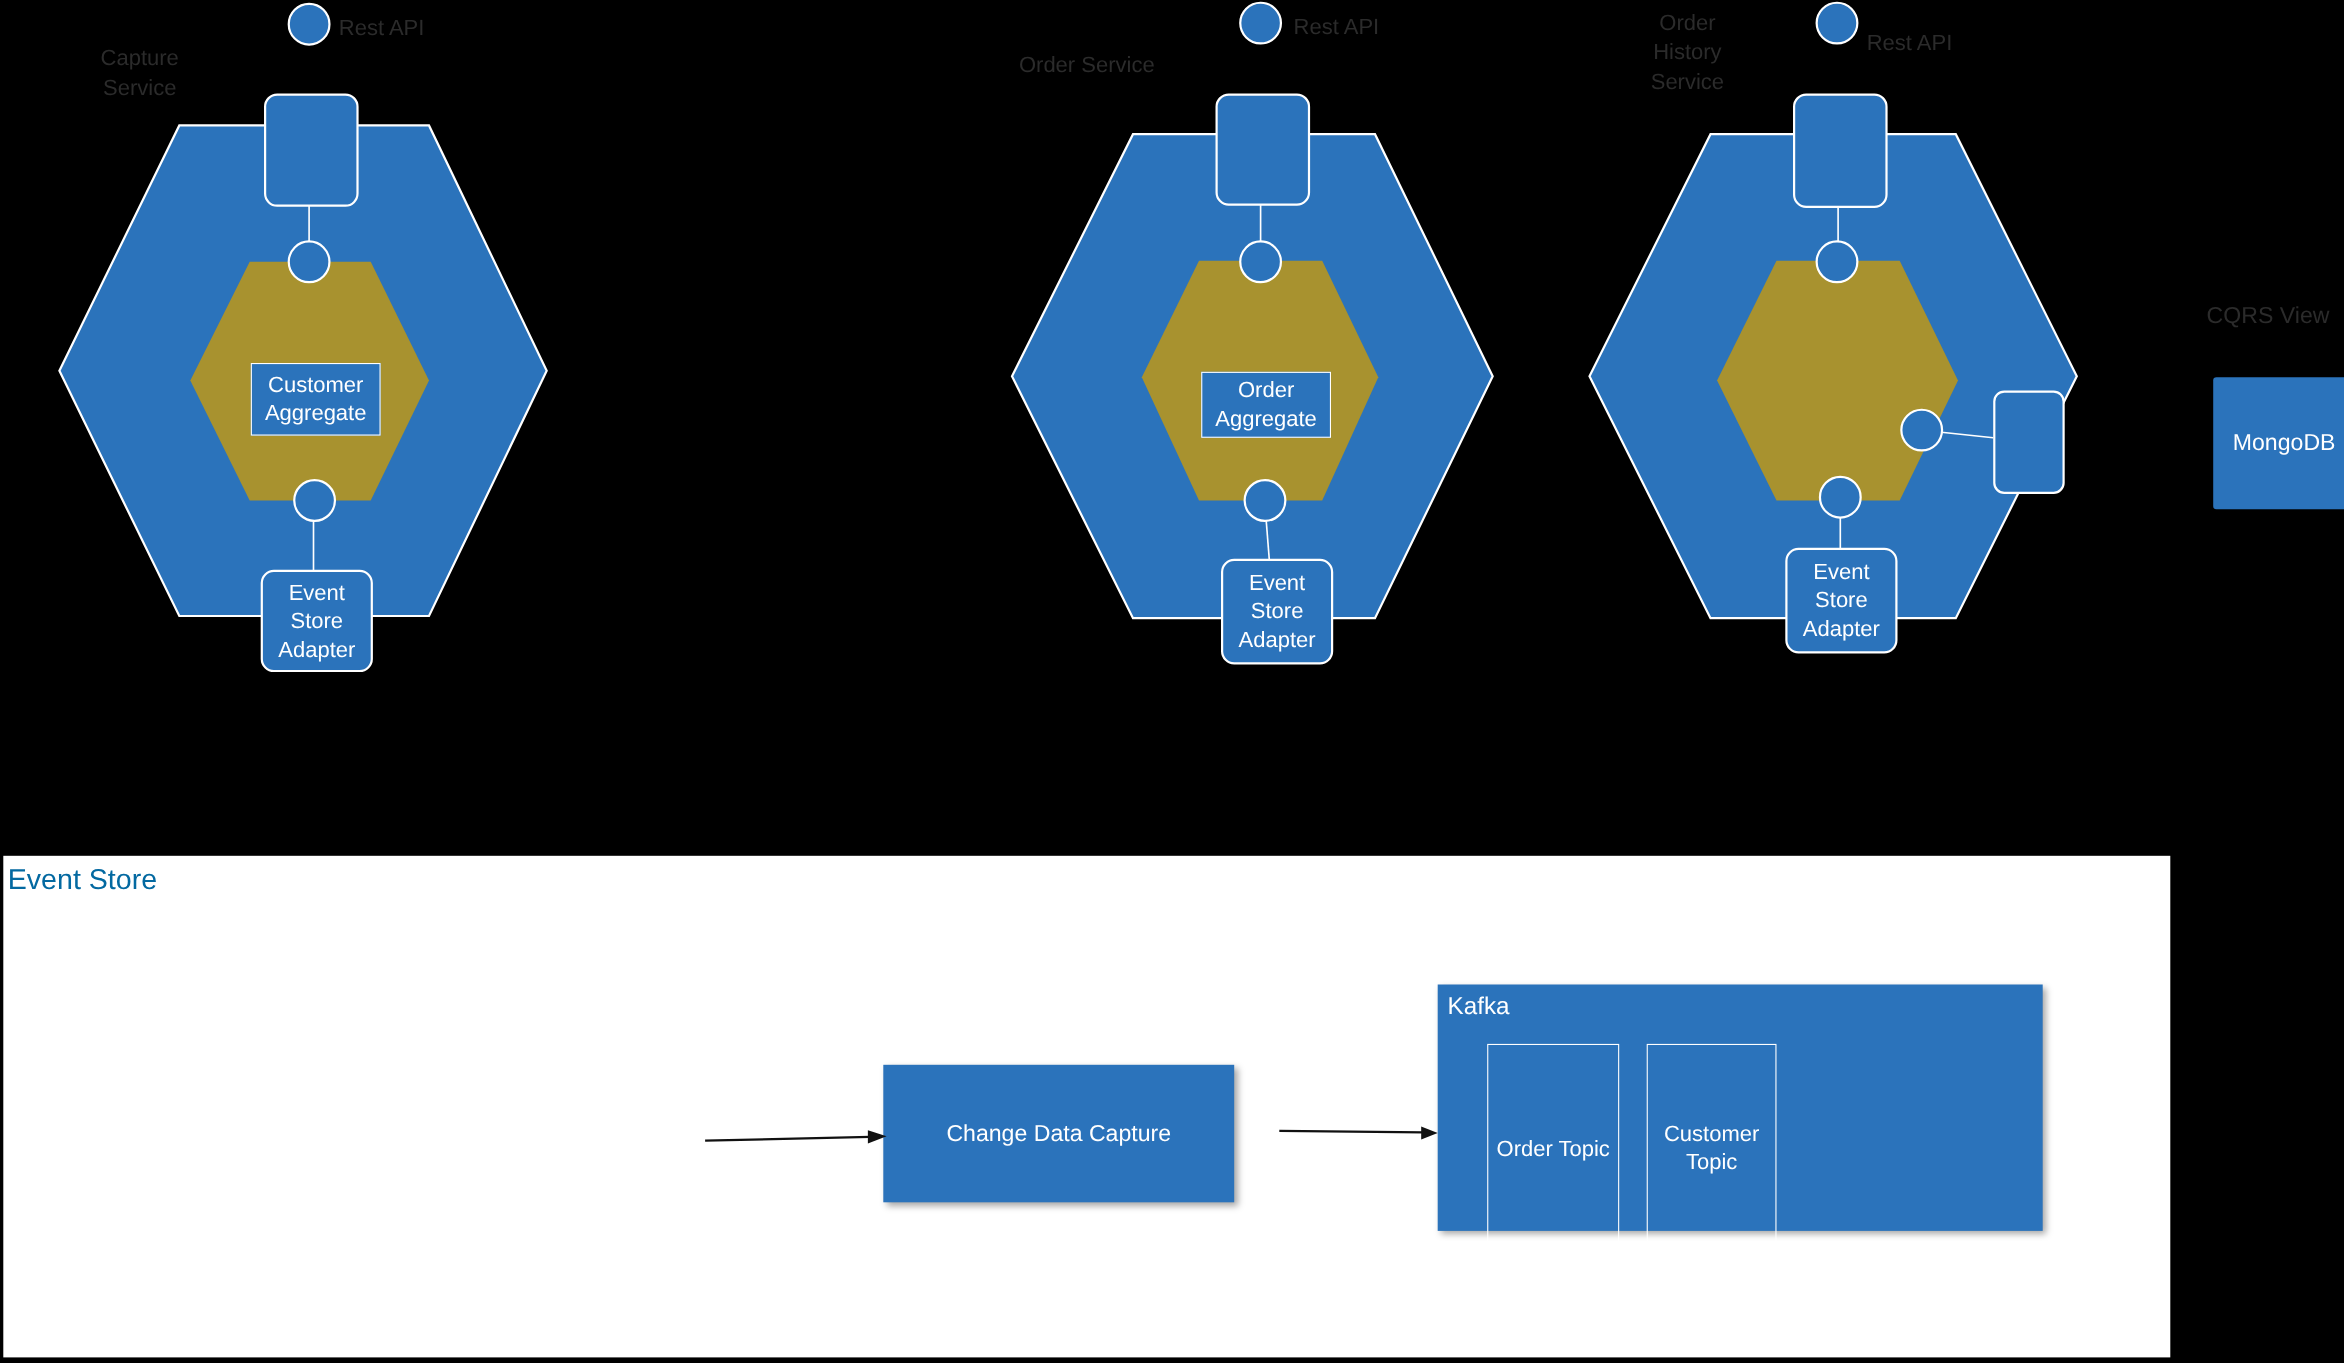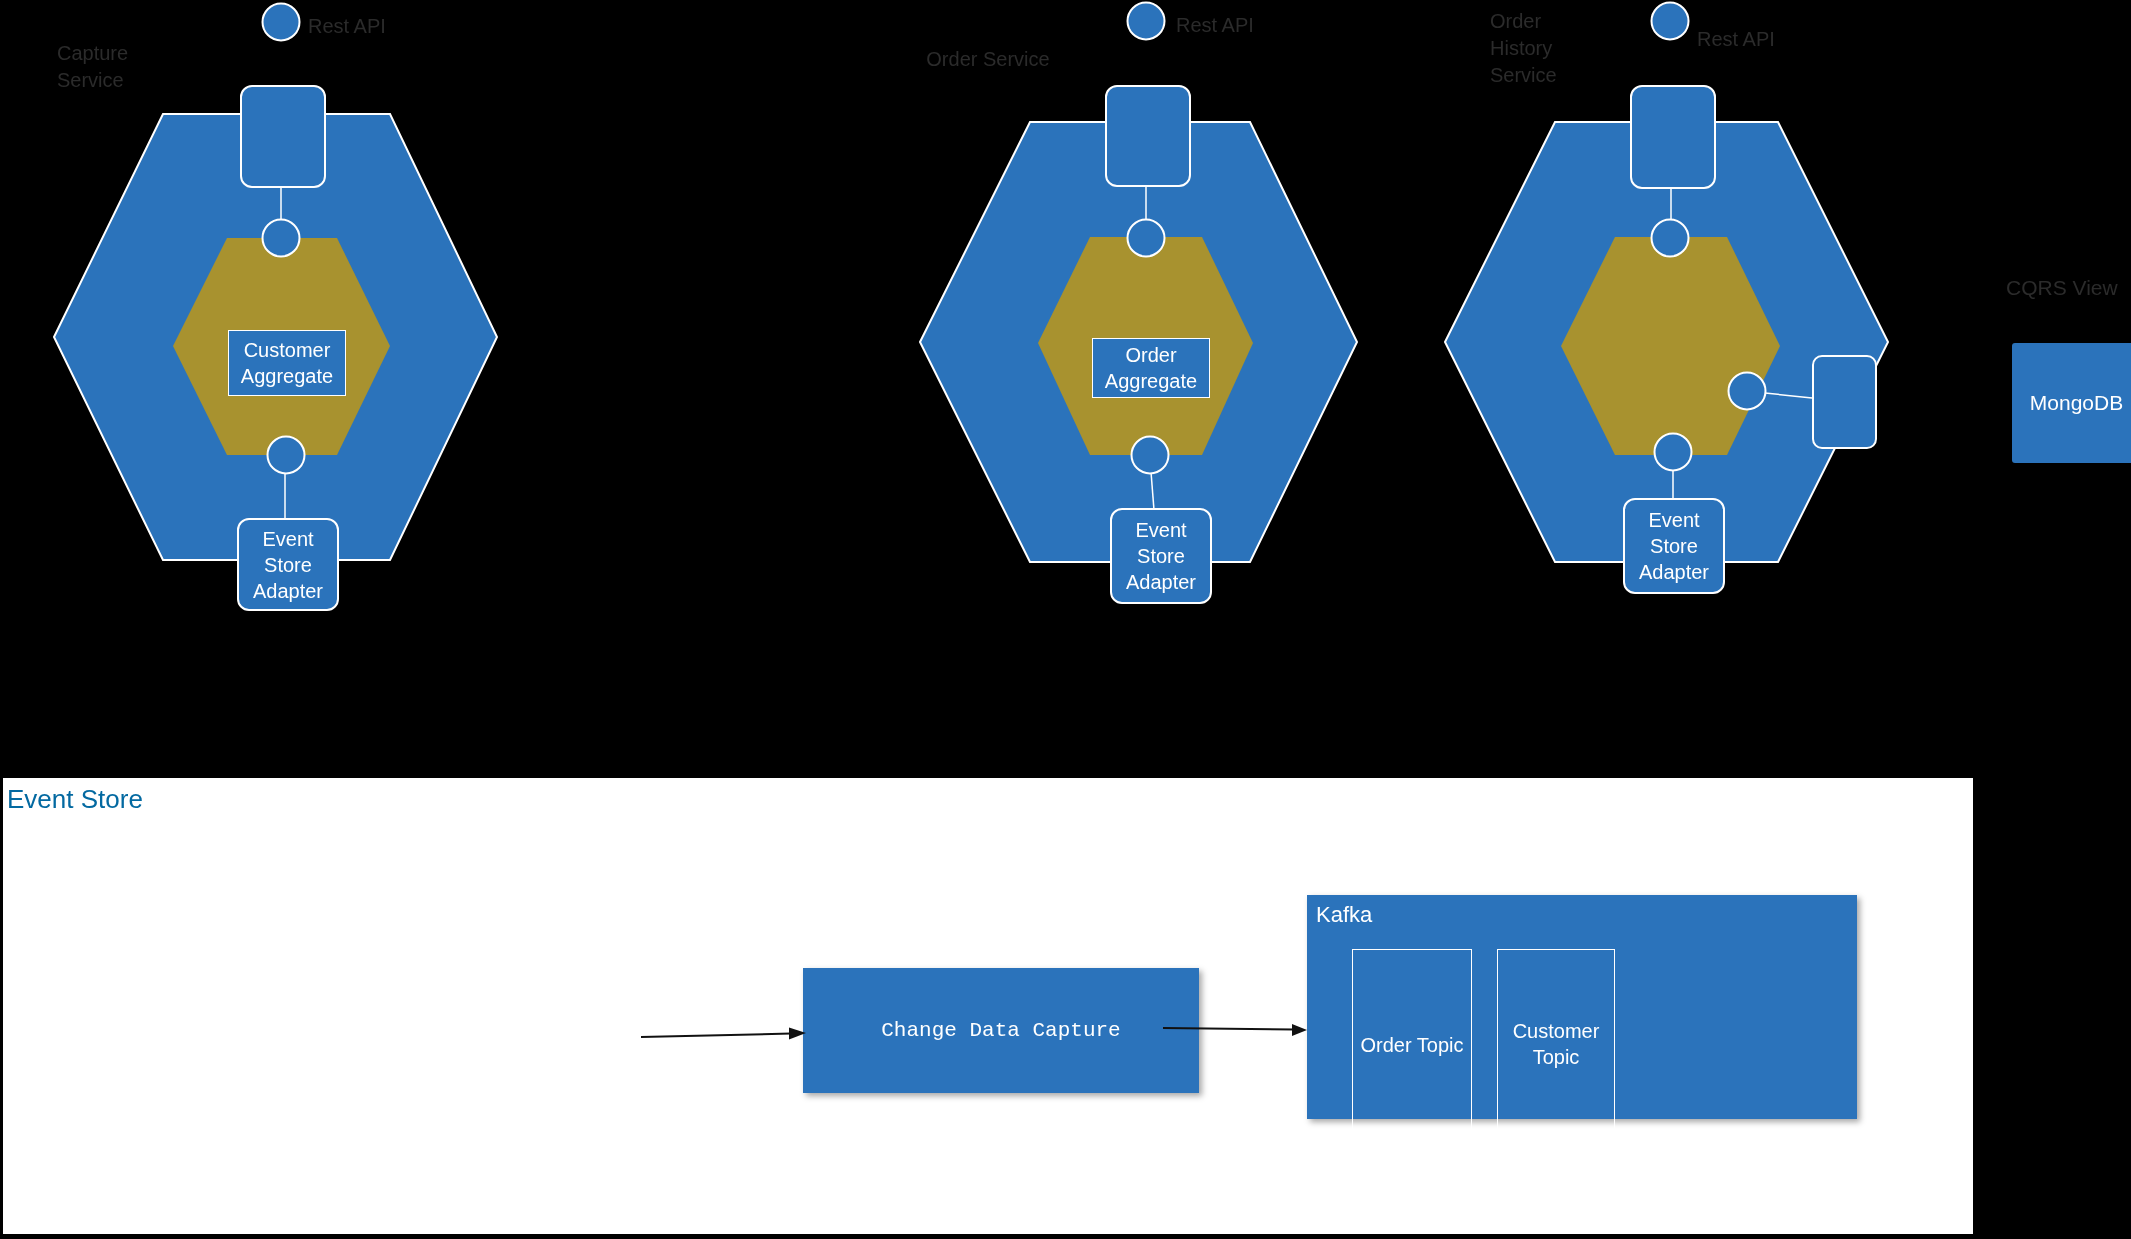--- a/index.html
+++ b/index.html
@@ -27,21 +27,21 @@
     text-align:center;font-size:20px;line-height:1.3;margin-top:12px;
   }
   .panel{background:var(--panel,#fff);}
   .panel-title{color:#0369a1;font-size:26px;}
   .innerrect{
     border:1.5px solid #fff;color:#fff;
     display:flex;align-items:center;justify-content:center;
     text-align:center;
   }
   .boxlabel{font-size:22px;padding:7px 0 0 9px;}
-  .center-text{display:flex;align-items:center;justify-content:center;}
+  .center-text{display:flex;align-items:center;justify-content:center;text-align:center;}
 </style>
 </head>
 <body>
 
 <div class="stage">
 
   <svg class="shapes" viewBox="0 0 2131 1239" aria-hidden="true">
 
     <polygon class="hex" points="54,337 163,114 390,114 497,337 390,560 163,560"></polygon>
     <polygon class="hex-inner" points="173,346 227,238 337,238 390,346 337,455 227,455"></polygon>
@@ -109,21 +109,21 @@
 
   <div class="abs bluebox center-text" style="left:2012px;top:343px;width:129px;height:120px;border-radius:3px;font-size:21px;">
     <span>MongoDB</span>
   </div>
 
   <div class="abs panel" style="left:3px;top:778px;width:1970px;height:456px;">
 
     <div class="abs panel-title" style="left:4px;top:6px;">Event Store</div>
 
 
-    <div class="abs bluebox shadow center-text" style="left:800px;top:190px;width:396px;height:125px;font-size:21px;font-family:Liberation Mono, monospace;">
+    <div class="abs bluebox shadow center-text" style="left:800px;top:190px;width:319px;height:125px;font-size:21px;">
       <span>Change Data Capture</span>
     </div>
 
     <div class="abs bluebox shadow" style="left:1304px;top:117px;width:550px;height:224px;">
       <div class="boxlabel">Kafka</div>
       <div class="abs innerrect" style="left:45px;top:54px;width:118px;height:189px;font-size:20px;line-height:1.3;">
         <span>Order Topic</span>
       </div>
       <div class="abs innerrect" style="left:190px;top:54px;width:116px;height:188px;font-size:20px;line-height:1.3;">
         <span>Customer Topic</span>

